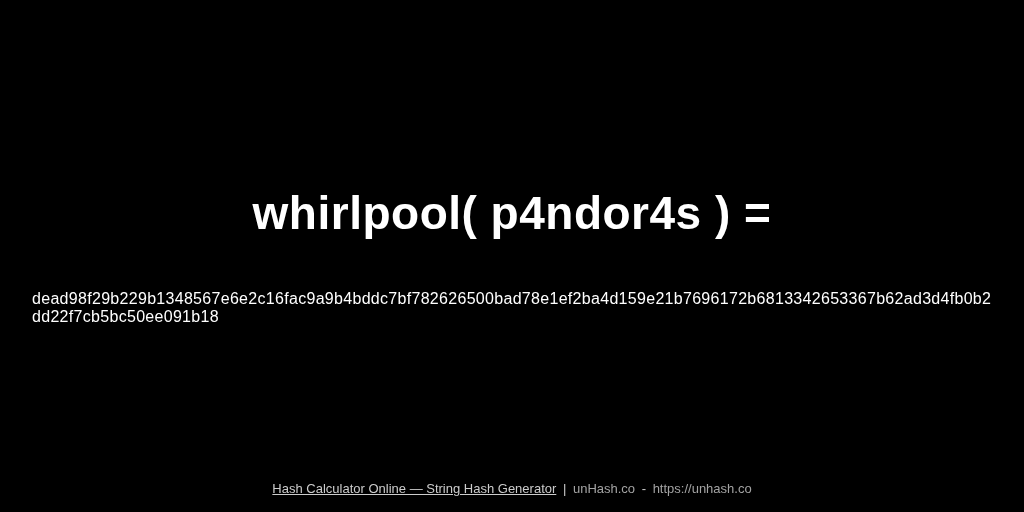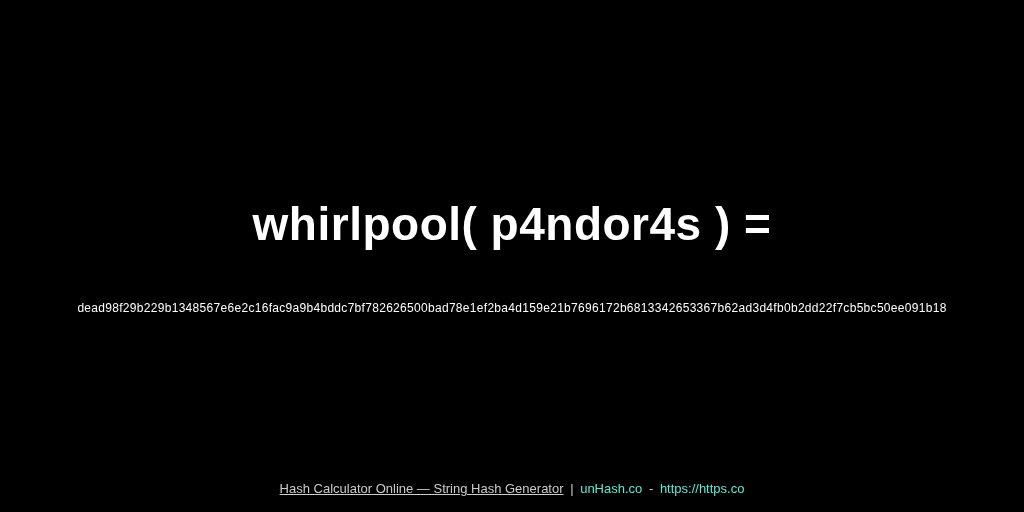--- a/index.html
+++ b/index.html
@@ -28,21 +28,21 @@
     }
     .hash-title {
       font-size: 46px;
       font-weight: bold;
       color: #ffffff;
       text-align: center;
       margin-bottom: 50px;
       letter-spacing: 0.5px;
     }
     .hash-output {
-      font-size: 12px;
+      font-size: 16px;
       color: #ffffff;
       text-align: left;
       font-family: Arial, Helvetica, sans-serif;
       letter-spacing: 0.3px;
       word-break: break-all;
       max-width: 960px;
     }
     .footer {
       width: 100%;
       text-align: center;
@@ -54,27 +54,27 @@
       left: 0;
     }
     .footer-text {
       display: inline;
       text-decoration: underline;
     }
     .footer-sep {
       margin: 0 3px;
     }
     .footer-link {
-      color: #5eead4;
+      color: #a3a3a3;
       text-decoration: none;
     }
   </style>
 </head>
 <body>
 
 <div class="main-content">
   <h1 class="hash-title">whirlpool( p4ndor4s ) =</h1>
   <div class="hash-output">dead98f29b229b1348567e6e2c16fac9a9b4bddc7bf782626500bad78e1ef2ba4d159e21b7696172b6813342653367b62ad3d4fb0b2dd22f7cb5bc50ee091b18</div>
 </div>
 
 <div class="footer">
-  <span class="footer-text">Hash Calculator Online — String Hash Generator</span><span class="footer-sep"> | </span><a class="footer-link">unHash.co</a><span class="footer-sep"> - </span><a class="footer-link">https://https.co</a>
+  <span class="footer-text">Hash Calculator Online — String Hash Generator</span><span class="footer-sep"> | </span><a class="footer-link">unHash.co</a><span class="footer-sep"> - </span><a class="footer-link">https://unhash.co</a>
 </div>
 
 </body></html>

